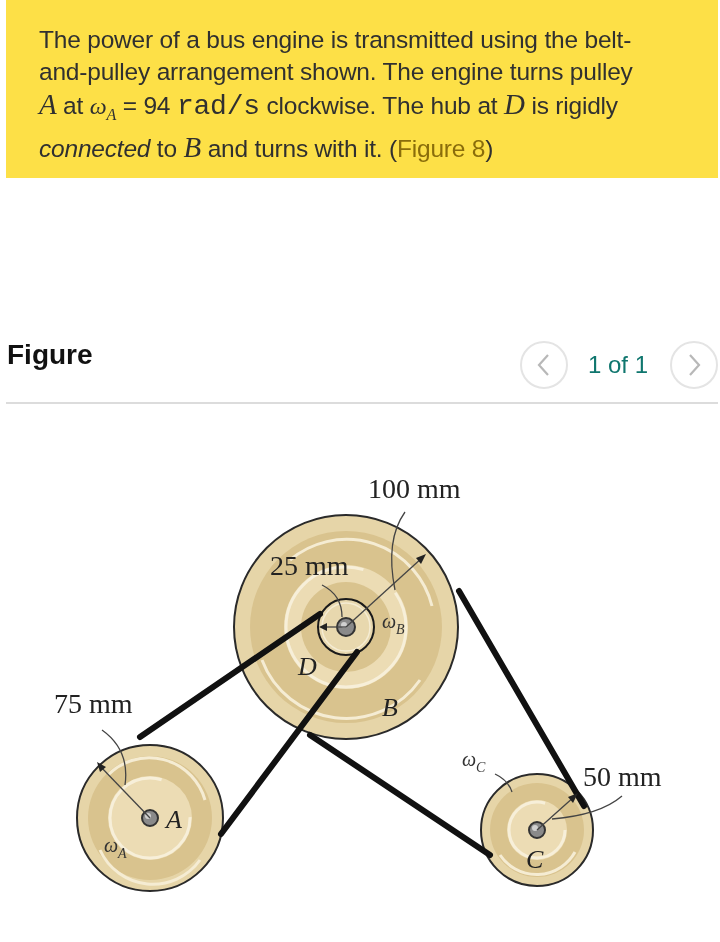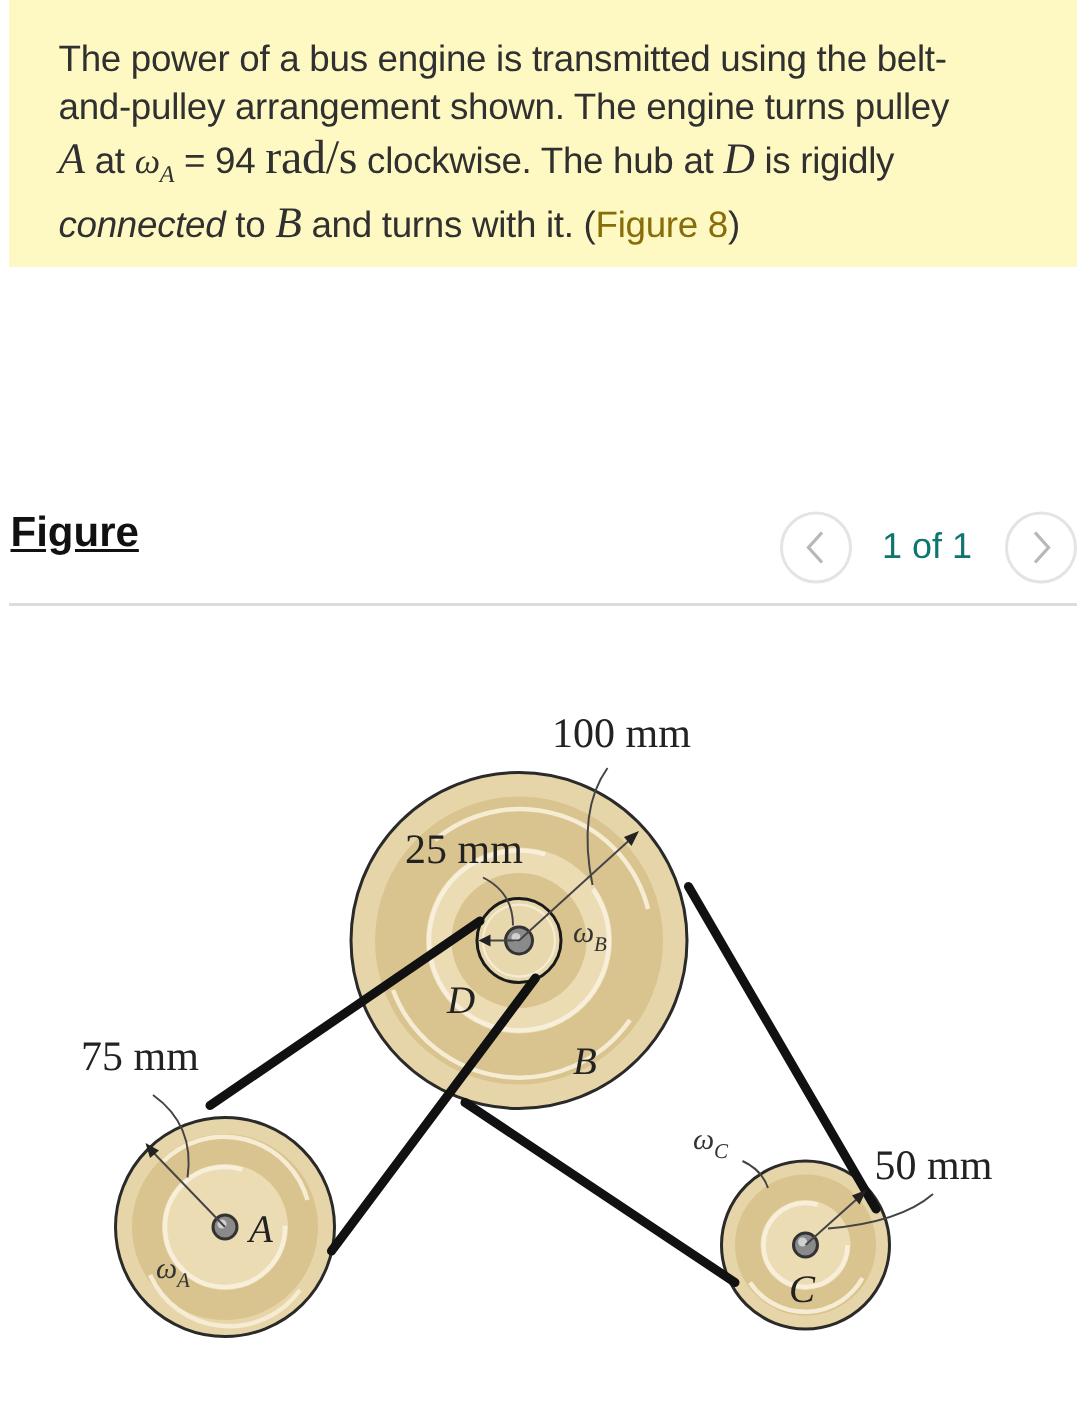--- a/index.html
+++ b/index.html
@@ -1,24 +1,24 @@
 <!DOCTYPE html>
 <html><head>
 <meta charset="utf-8">
 <style>
   html, body { margin:0; padding:0; background:#ffffff; }
   body { width:720px; height:942px; position:relative; overflow:hidden; font-family:"Liberation Sans", sans-serif; color:#2b2b2b; }
-  .problem-box { position:absolute; left:6px; top:0; width:712px; height:178px; background:#fef9c3; }
+  .problem-box { position:absolute; left:6px; top:0; width:712px; height:178px; background:#fde047; }
   .problem-text { position:absolute; left:33px; top:24px; width:660px; font-size:24.5px; line-height:32px; color:#303030; letter-spacing:-0.2px; }
   .math { font-family:"Liberation Serif", serif; font-style:italic; font-size:29px; }
-  .math-up { font-family:Liberation Serif, serif; font-size:32px; }
+  .math-up { font-family:Liberation Mono, monospace; font-size:28px; }
   .omega { font-family:Liberation Serif, serif; font-style:italic; font-size:24px; }
   .omega sub { font-size:16px; font-style:italic; vertical-align:-6px; }
   .figure-link { color:#8a6d0b; cursor:pointer; }
-  .fig-heading { position:absolute; left:7px; top:339px; font-size:28px; font-weight:bold; color:#111;text-decoration:underline; }
+  .fig-heading { position:absolute; left:7px; top:339px; font-size:28px; font-weight:bold; color:#111; }
   .pager { position:absolute; right:2px; top:341px; display:flex; align-items:center; }
   .pager-btn { width:48px; height:48px; border-radius:50%; border:2px solid #e4e4e4; box-sizing:border-box; display:flex; align-items:center; justify-content:center; background:#fff; cursor:pointer; }
   .pager-btn svg { width:18px; height:26px; }
   .pager-text { font-size:24px; color:#0f766e; margin:0 22px 0 20px; }
   .divider { position:absolute; left:6px; top:402px; width:712px; height:2px; background:#dcdcdc; }
   .figure { position:absolute; left:0; top:404px; width:720px; height:686px; }
   .lbl { font-family:"Liberation Serif", serif; font-size:28px; fill:#222; }
   .ital { font-family:"Liberation Serif", serif; font-style:italic; font-size:26px; fill:#222; }
   .ital-sm { font-family:"Liberation Serif", serif; font-style:italic; font-size:20px; fill:#333; }
   .sub { font-family:"Liberation Serif", serif; font-style:italic; font-size:14px; fill:#333; }

